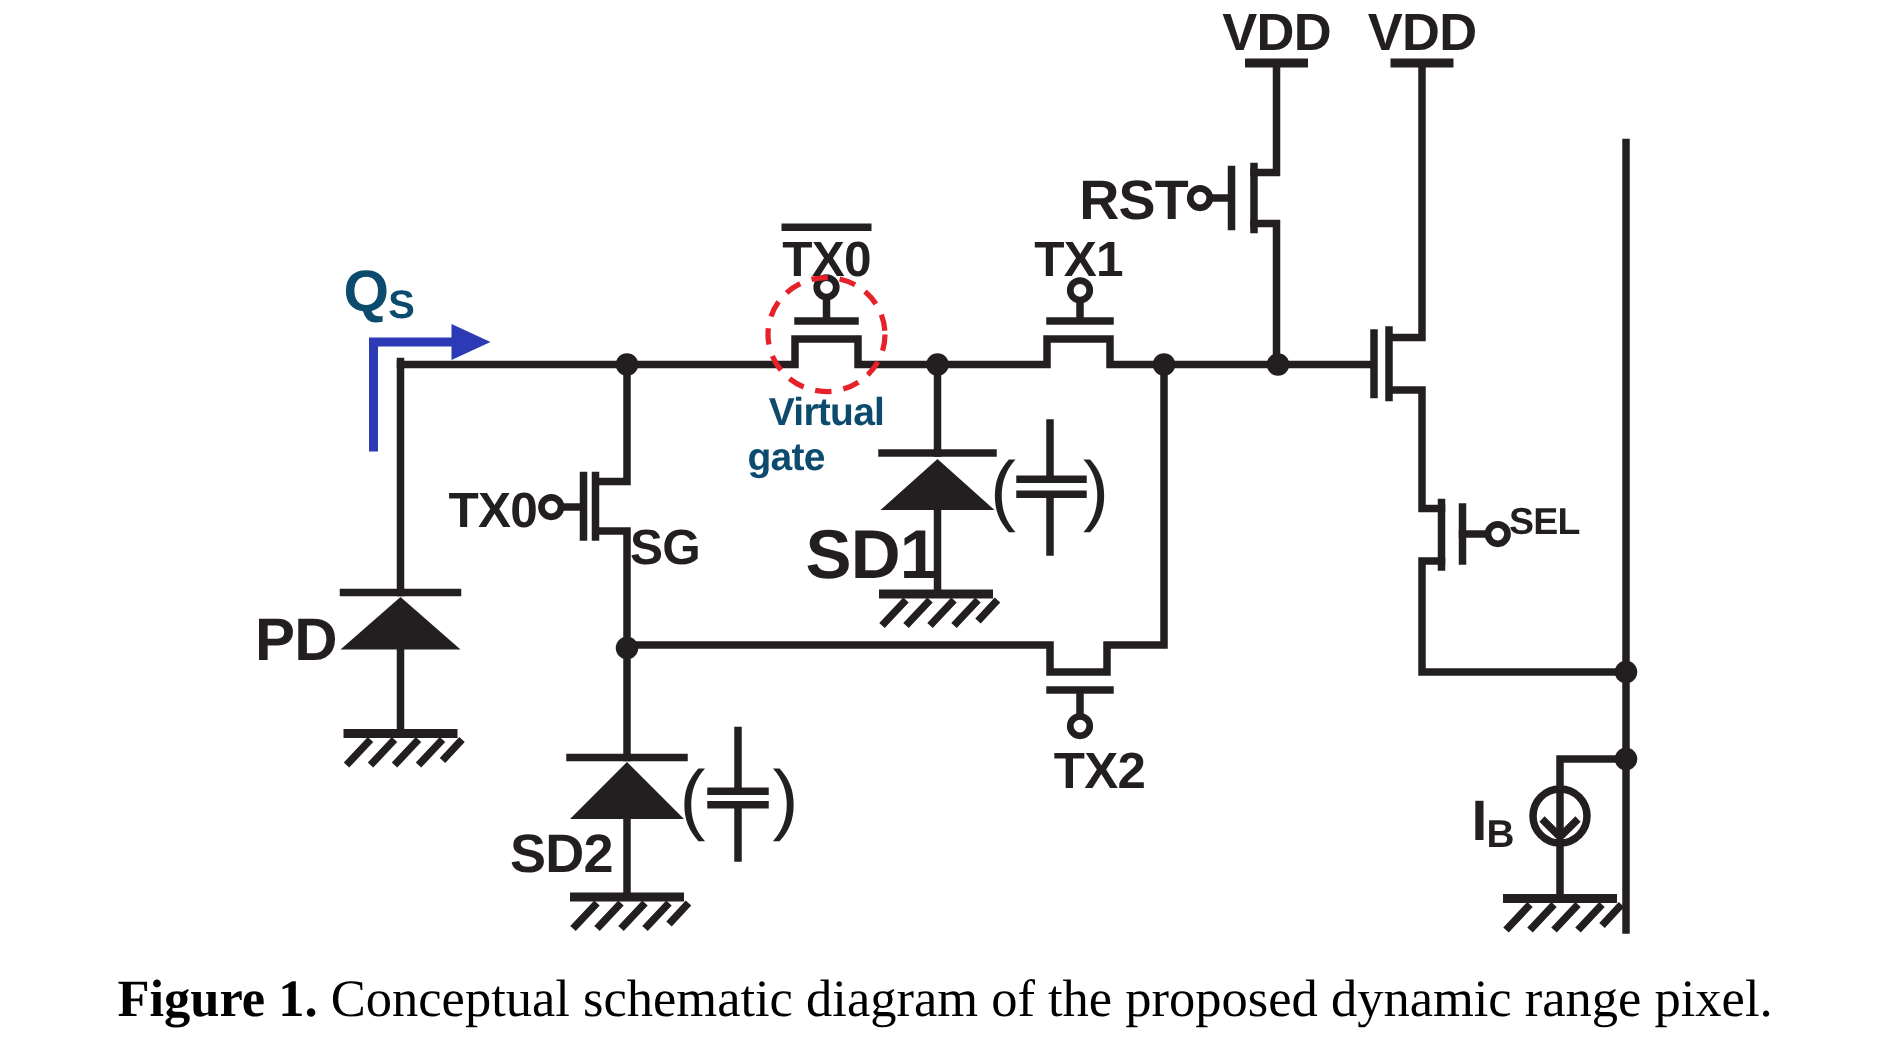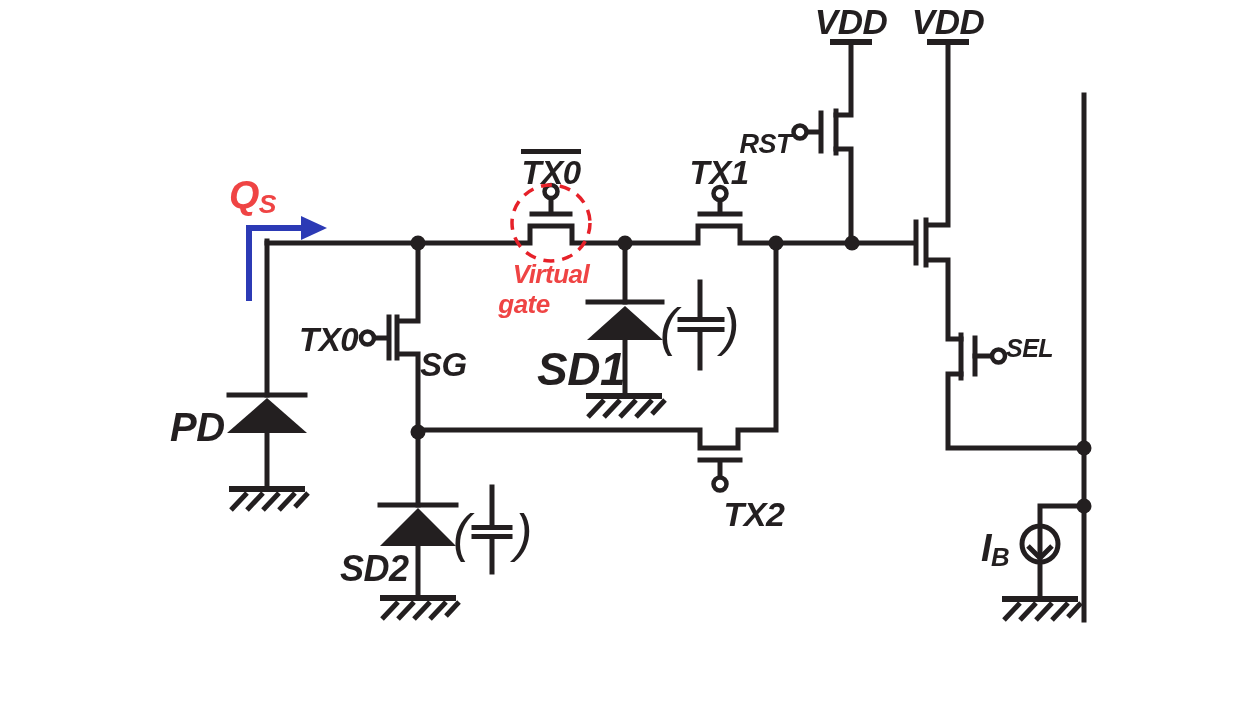--- a/index.html
+++ b/index.html
@@ -1,20 +1,20 @@
 <!DOCTYPE html>
 <html><head>
 <meta charset="utf-8">
 <style>
   html,body{margin:0;padding:0;background:#fff;}
   #canvas{position:relative;width:1260px;height:701px;background:#fff;overflow:hidden;
-          font-family:"Liberation Sans",sans-serif;font-style:italic;}
+          font-family:"Liberation Sans",sans-serif;}
   #schem{position:absolute;left:0;top:0;}
   .lbl{position:absolute;font-weight:bold;color:#231f20;line-height:1;letter-spacing:-0.5px;white-space:nowrap;}
-  .red{color:#ef4444;}
+  .red{color:#0c4a6e;}
   .ctr{text-align:center;}
   .rgt{text-align:right;}
   .sub{font-size:0.68em;vertical-align:-0.18em;letter-spacing:0;}
   .paren{position:absolute;color:#231f20;font-weight:400;font-size:52px;line-height:52px;letter-spacing:0;}
   .ovl{display:inline-block;border-top:5px solid #231f20;padding-top:2px;}
   #caption{position:absolute;left:0;top:645px;width:1260px;text-align:center;
            font-family:"Liberation Serif",serif;font-size:35px;color:#000;line-height:1.2;}
   #caption .cap-b{font-weight:bold;}
 </style>
 </head>
@@ -159,21 +159,21 @@
 
     <g stroke="#2c3ab5" fill="none">
       <path d="M 249,301 L 249,228 L 303,228" stroke-width="6"></path>
       <polygon points="327,228 301,216 301,240" fill="#2c3ab5" stroke="none"></polygon>
     </g>
   </svg>
 
   <div class="lbl ctr" style="left:805px;top:4px;width:92px;font-size:35px;">VDD</div>
   <div class="lbl ctr" style="left:902px;top:4px;width:92px;font-size:35px;">VDD</div>
 
-  <div class="lbl rgt" style="left:690px;top:115px;width:102px;font-size:27px;margin-top:16px;">RST</div>
+  <div class="lbl rgt" style="left:690px;top:115px;width:102px;font-size:37px;">RST</div>
 
   <div class="lbl ctr" style="left:680px;top:156px;width:78px;font-size:33px;">TX1</div>
 
   <div class="lbl ctr" style="left:511px;top:149px;width:80px;font-size:33px;">
     <span class="ovl">TX0</span>
   </div>
 
   <div class="lbl ctr red" style="left:499px;top:261px;width:104px;font-size:26px;">Virtual</div>
   <div class="lbl ctr red" style="left:472px;top:291px;width:104px;font-size:26px;">gate</div>
 
@@ -182,27 +182,31 @@
   </div>
 
   <div class="lbl rgt" style="left:268px;top:323px;width:90px;font-size:33px;">TX0</div>
   <div class="lbl" style="left:420px;top:322px;font-size:33px;margin-top:26px;">SG</div>
 
   <div class="lbl" style="left:170px;top:407px;font-size:40px;">PD</div>
 
   <div class="lbl" style="left:537px;top:346px;font-size:46px;">SD1</div>
   <div class="lbl" style="left:340px;top:551px;font-size:36px;">SD2</div>
 
-  <div class="lbl ctr" style="left:714px;top:497px;width:80px;font-size:34px;">TX2</div>
+  <div class="lbl ctr" style="left:693px;top:497px;width:80px;font-size:34px;">TX2</div>
 
   <div class="lbl" style="left:1006px;top:336px;font-size:25px;">SEL</div>
 
   <div class="lbl" style="left:981px;top:529px;font-size:38px;">
     <span>I</span><span class="sub">B</span>
   </div>
 
   <span class="paren" style="left:660px;top:301px;">(</span>
   <span class="paren" style="left:722px;top:301px;">)</span>
   <span class="paren" style="left:453px;top:507px;">(</span>
   <span class="paren" style="left:515px;top:507px;">)</span>
 
+  <div id="caption">
+    <span class="cap-b">Figure 1.</span>
+    <span>Conceptual schematic diagram of the proposed dynamic range pixel.</span>
+  </div>
 
 </div>
 
 </body></html>

